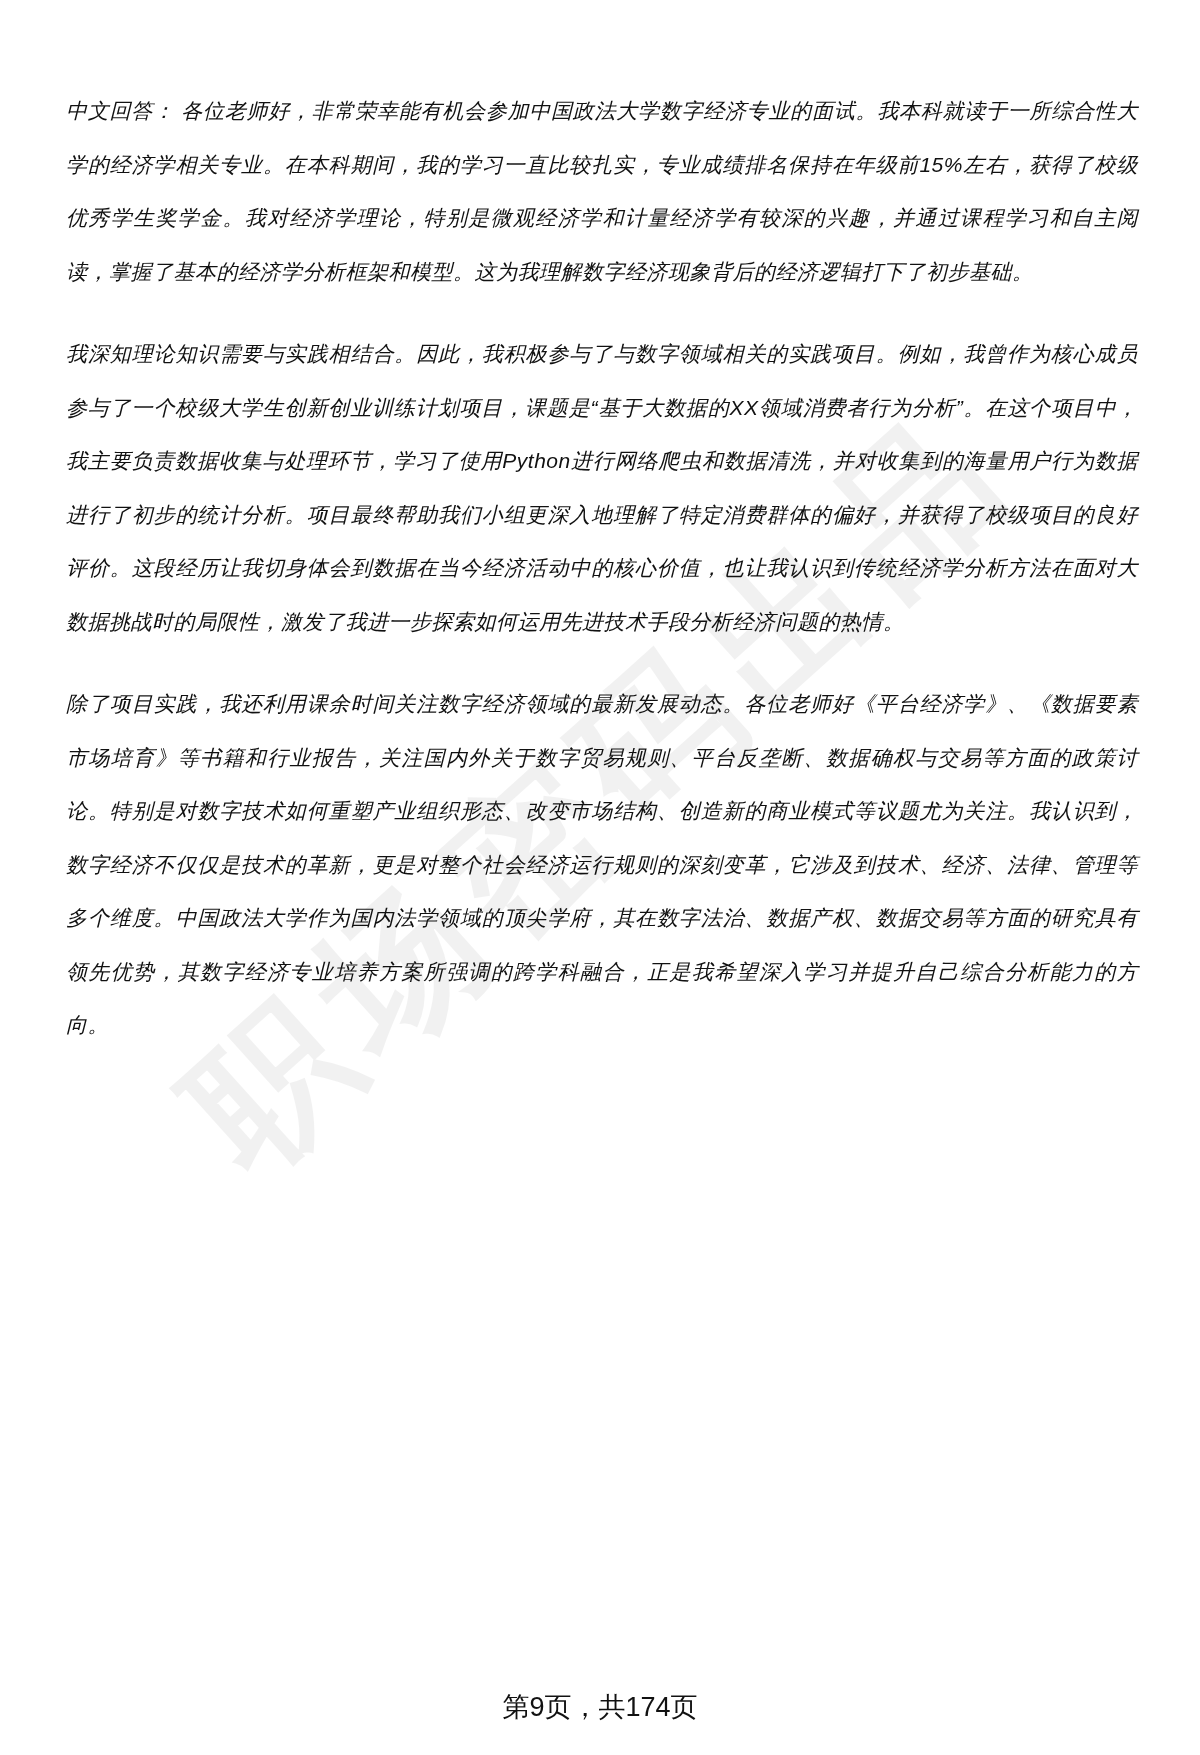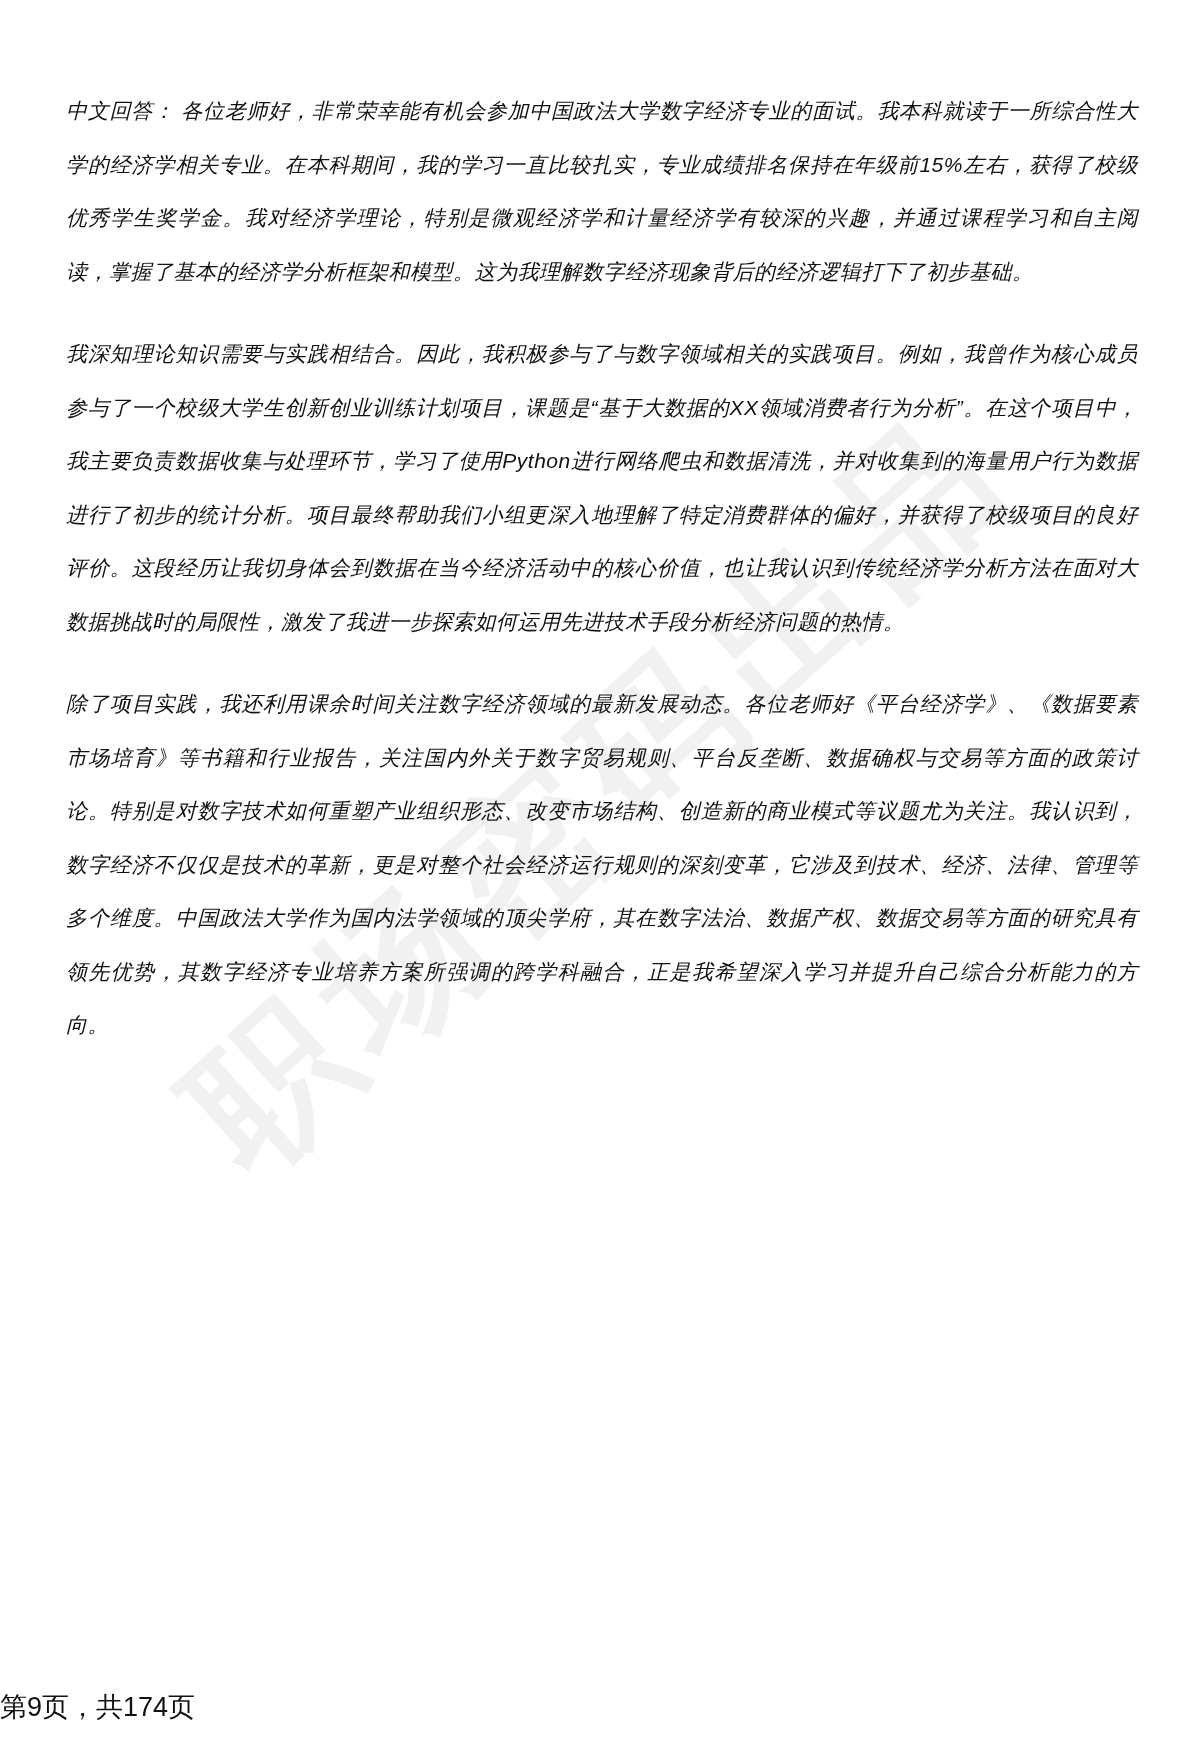--- a/index.html
+++ b/index.html
@@ -47,21 +47,21 @@
     z-index: 0;
   }
   .content, .footer {
     z-index: 1;
   }
   .footer {
     position: absolute;
     left: 0;
     right: 0;
     bottom: 30px;
-    text-align: left;
+    text-align: center;
     font-size: 27px;
     color: #111111;
   }
 </style>
 </head>
 <body>
 
 <div class="page">
 
   <div class="watermark">职场密码出品</div>

